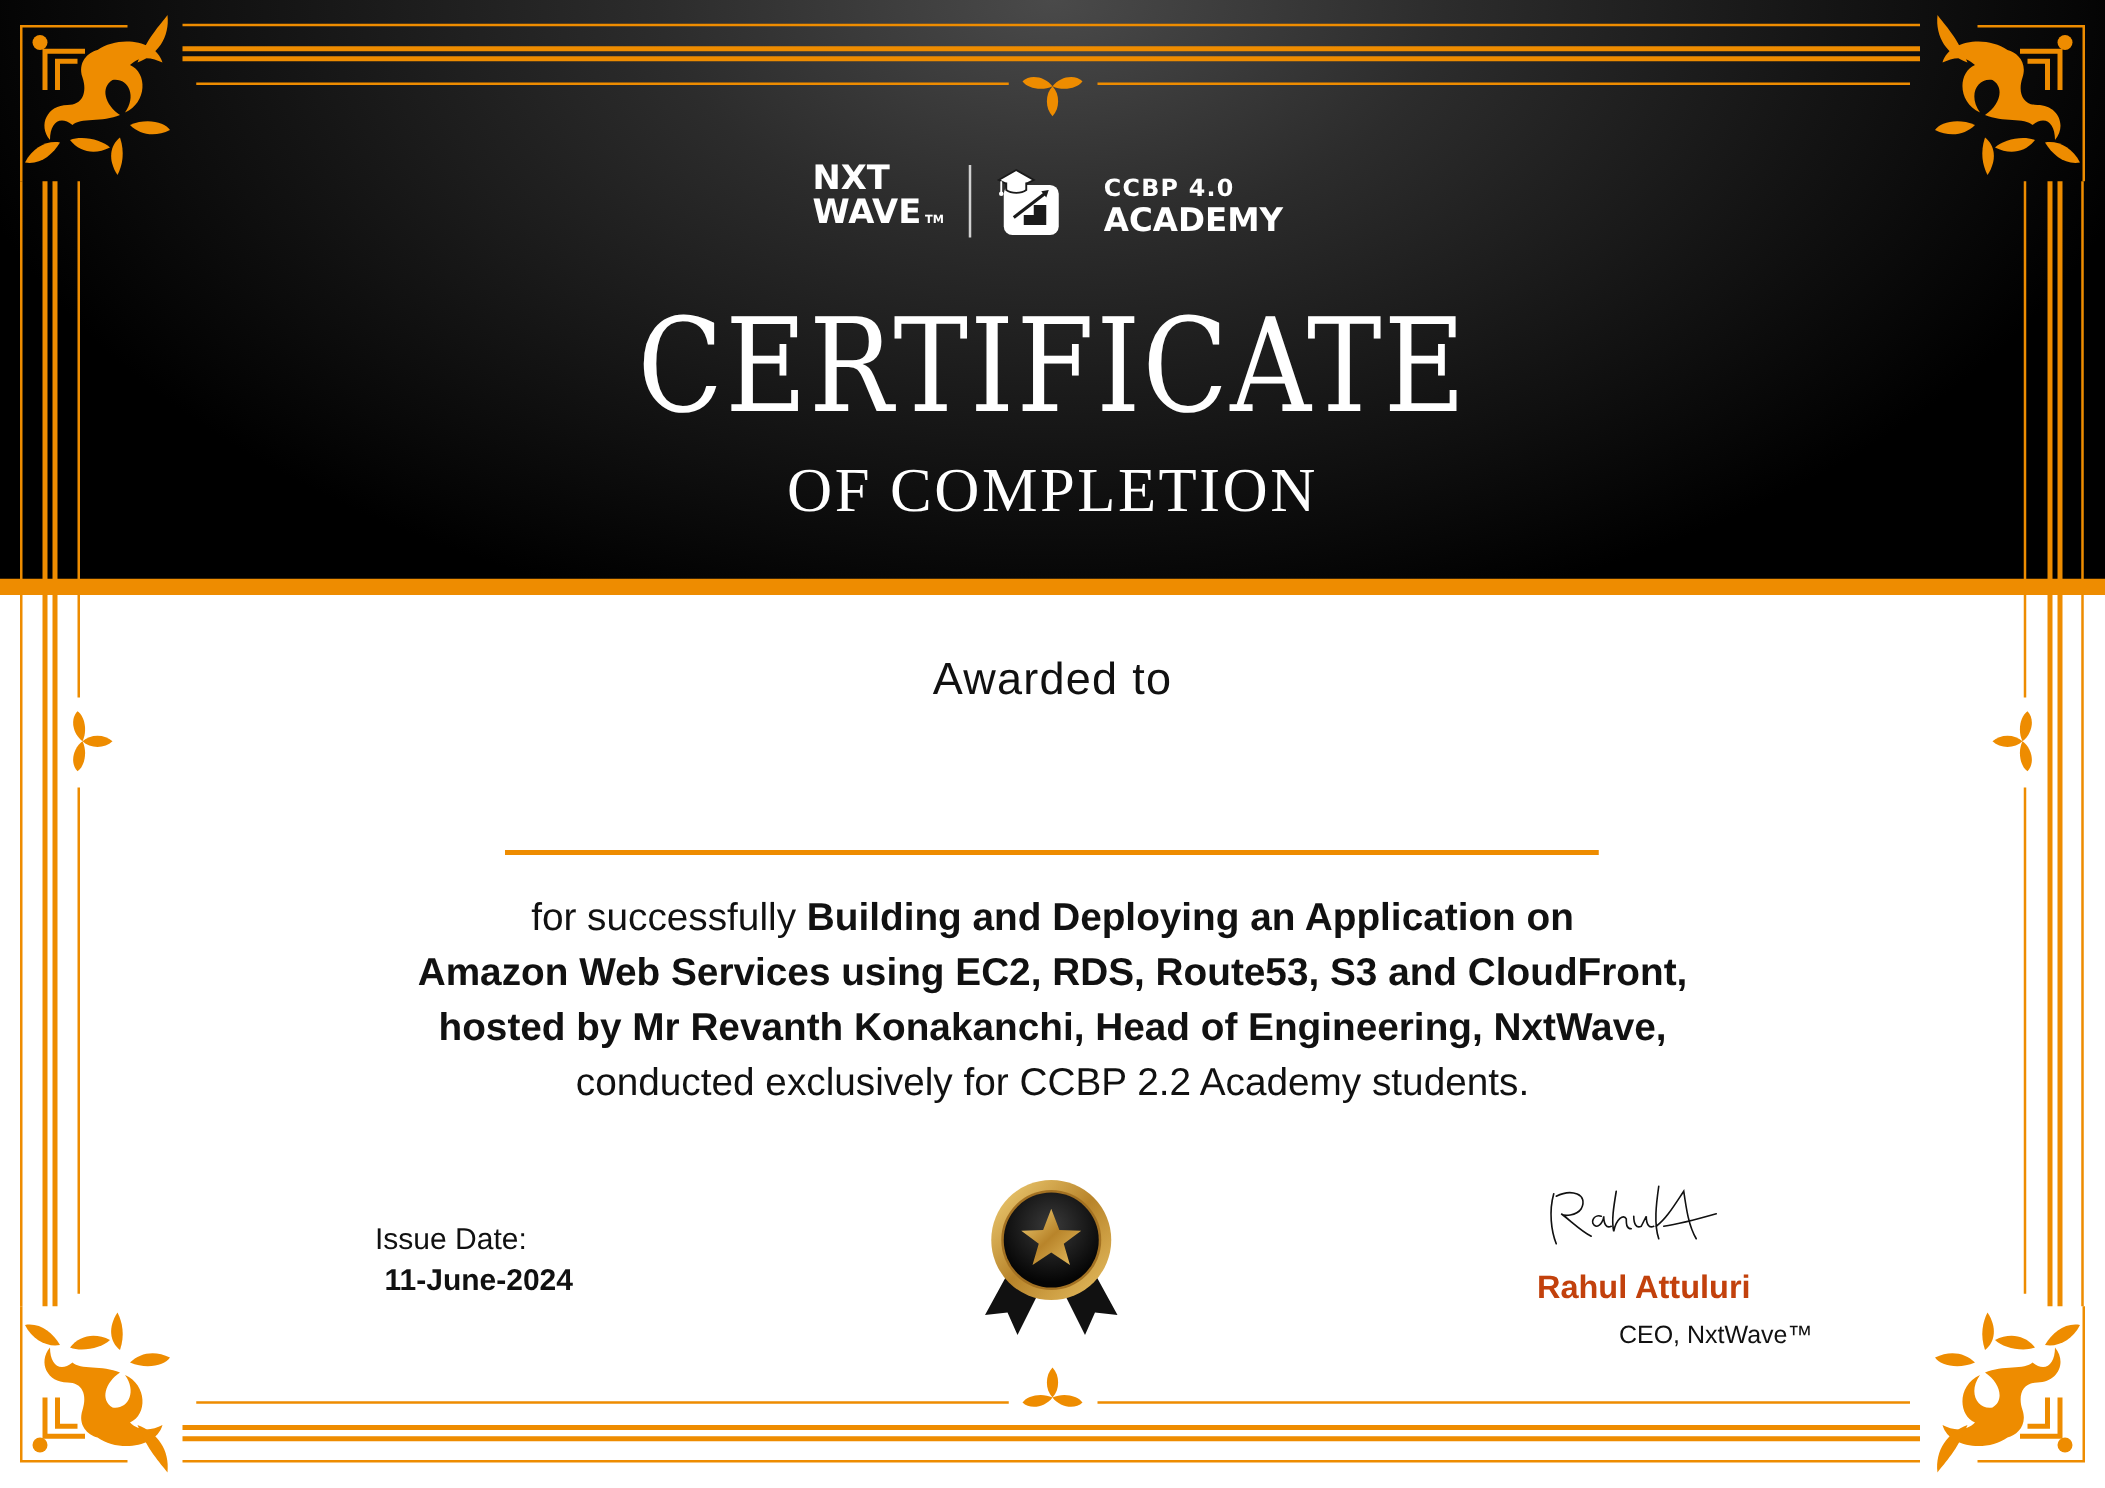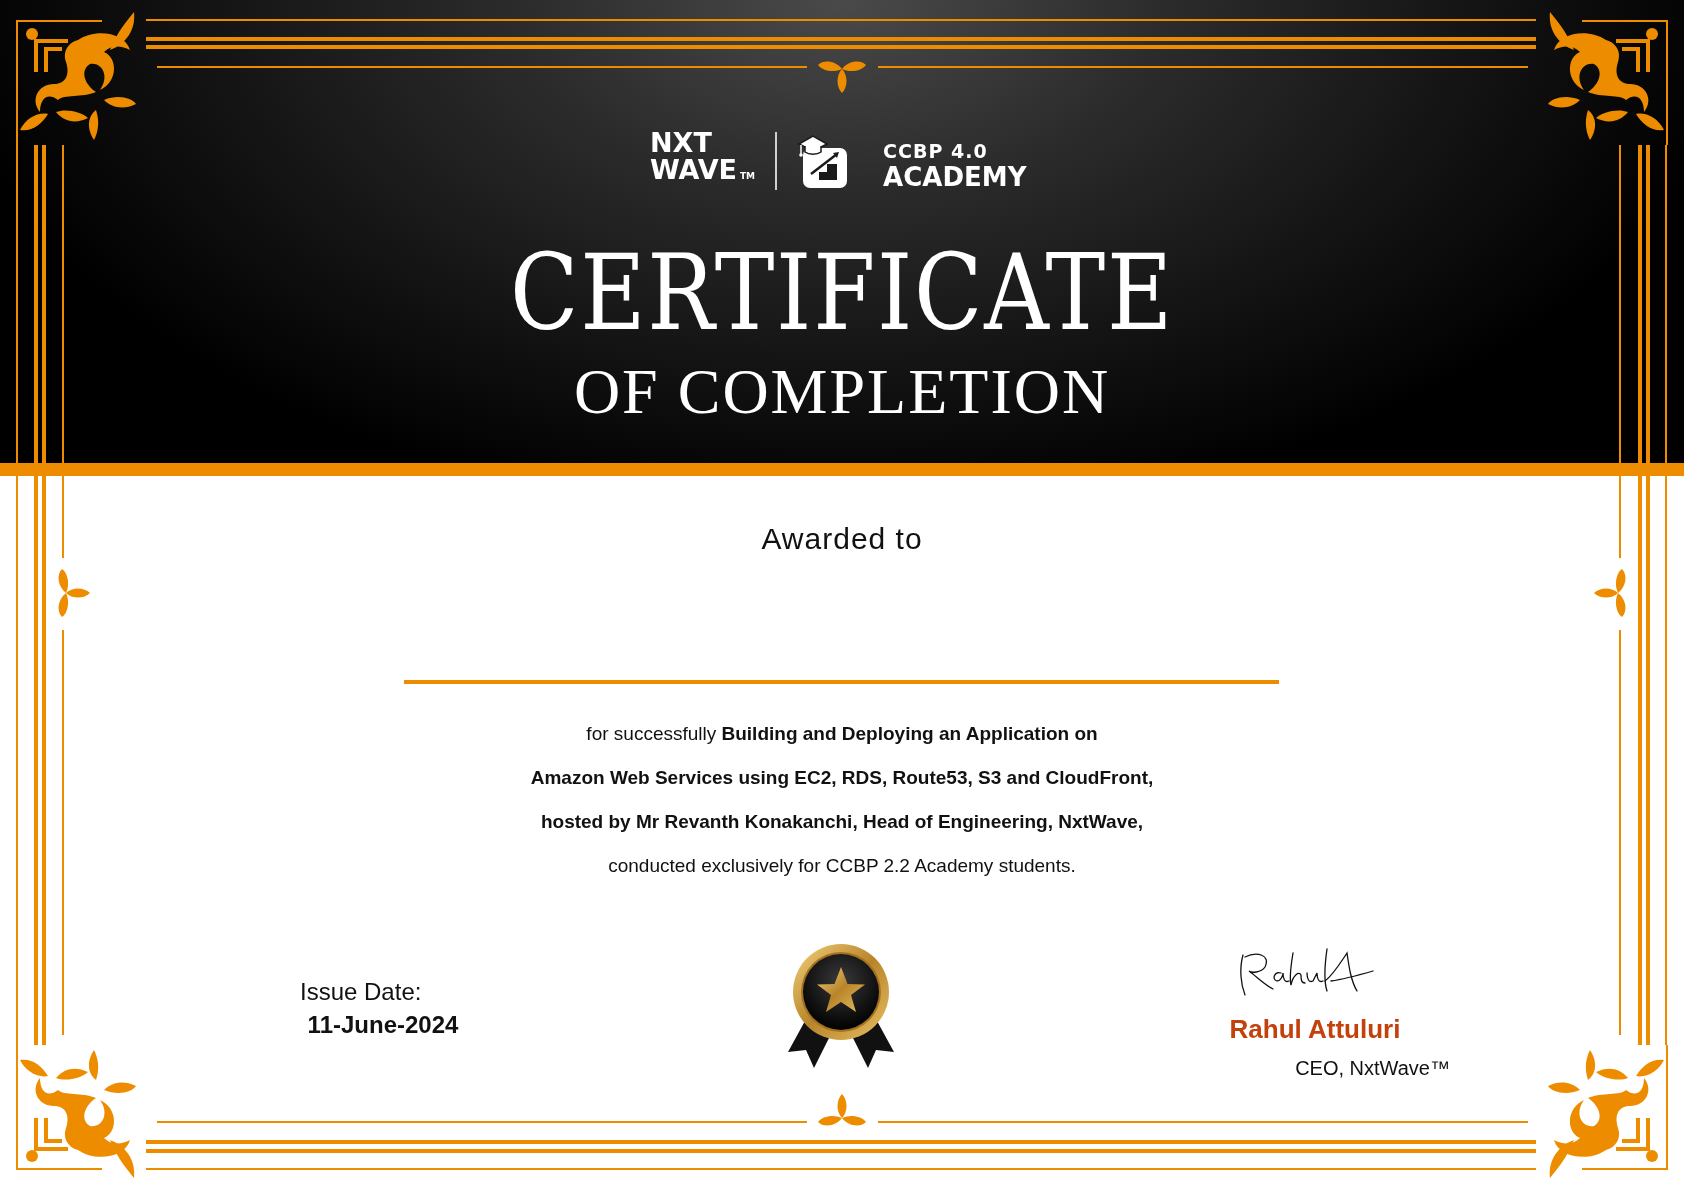--- a/index.html
+++ b/index.html
@@ -15,26 +15,26 @@
   .nxt { font-family:"DejaVu Sans", sans-serif; font-weight:bold; font-size:27px; line-height:27px; letter-spacing:0px; }
   .nxt .tm { font-size:9px; font-weight:bold; margin-left:3px; }
   .sep { width:2px; height:58px; background:#d0d0d0; margin:0 20px 0 20px; }
   .academy-icon { width:52px; height:56px; margin-right:10px; }
   .academy-text { font-family:"DejaVu Sans", sans-serif; font-weight:bold; line-height:26px;margin-left:24px; }
   .academy-text .l1 { font-size:19px; letter-spacing:1px; }
   .academy-text .l2 { font-size:26px; letter-spacing:0px; }
   .title { position:absolute; left:0; width:1684px; top:238px; text-align:center; color:#ffffff;
     font-family:"DejaVu Serif", "Liberation Serif", serif; font-size:104px; line-height:110px; letter-spacing:2px; font-weight:normal; transform:scaleX(0.86); }
   .subtitle { position:absolute; left:0; width:1684px; top:364px; text-align:center; color:#ffffff;
-    font-family:"Liberation Serif", serif; font-size:64px; line-height:56px; letter-spacing:2px; }
-  .awarded { position:absolute; left:0; width:1684px; top:522px; text-align:center; color:#111111; font-size:30px; letter-spacing:1px; }
+    font-family:"Liberation Serif", serif; font-size:50px; line-height:56px; letter-spacing:2px; }
+  .awarded { position:absolute; left:0; width:1684px; top:522px; text-align:center; color:#111111; font-size:36px; letter-spacing:1px; }
   .recipient { position:absolute; left:0; width:1684px; top:592px; text-align:center; color:#111111;
     font-family:"Liberation Serif", serif; font-style:italic; font-size:66px; line-height:80px; letter-spacing:1px; }
   .name-line { position:absolute; left:404px; top:680px; width:875px; height:4px; background:#ee8c00; }
-  .desc { position:absolute; left:200px; width:1284px; top:712px; text-align:center; color:#111111; font-size:19px; line-height:44px; }
+  .desc { position:absolute; left:200px; width:1284px; top:712px; text-align:center; color:#111111; font-size:31px; line-height:44px; }
   .desc b { font-weight:bold; }
   .issue-label { position:absolute; left:300px; width:166px; top:978px; color:#111111; font-size:24px; }
   .issue-date { position:absolute; left:280px; width:206px; top:1011px; text-align:center; color:#111111; font-size:24px; font-weight:bold; }
   .medal { position:absolute; left:776px; top:940px; width:130px; height:135px; }
   .signature { position:absolute; left:1235px; top:945px; width:150px; height:60px; }
   .signer { position:absolute; left:1180px; width:270px; top:1014px; text-align:center; color:#c2410c; font-size:26px; font-weight:bold; }
   .signer-role { position:absolute; left:1180px; width:270px; top:1057px; text-align:right; color:#111111; font-size:20px; }
 </style>
 </head>
 <body>

